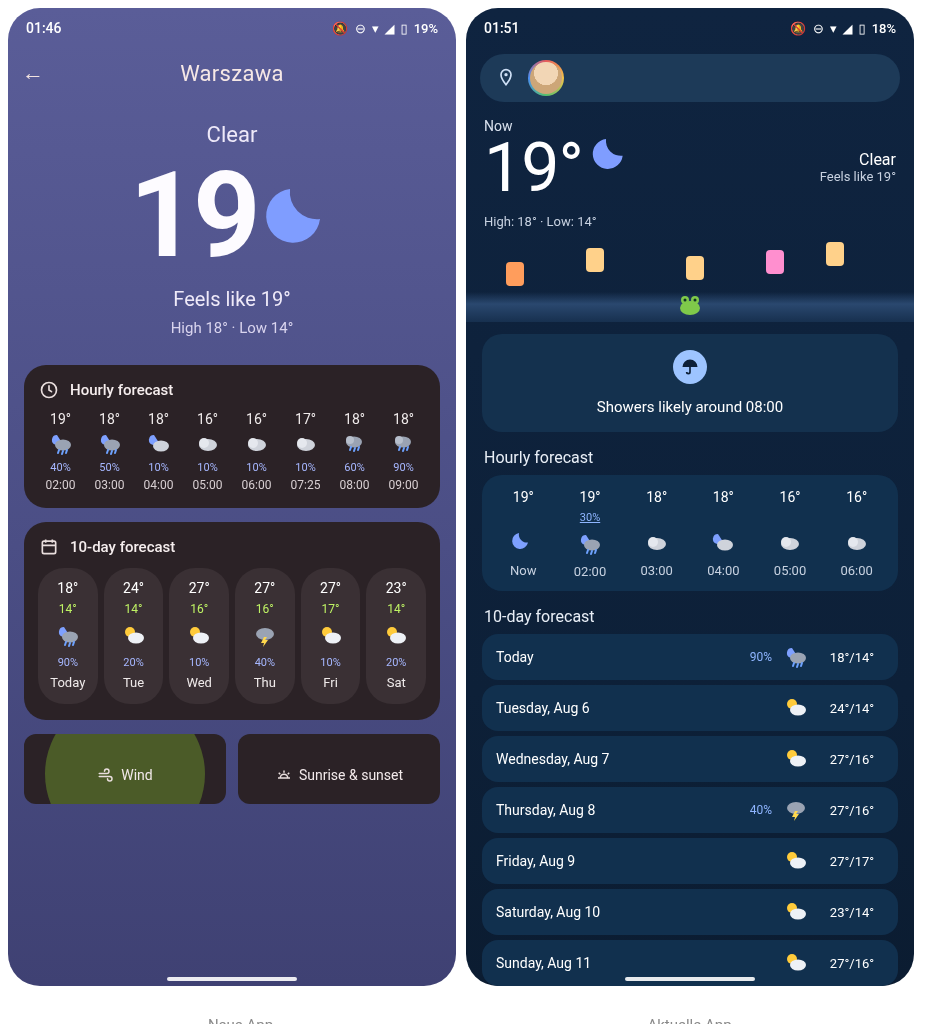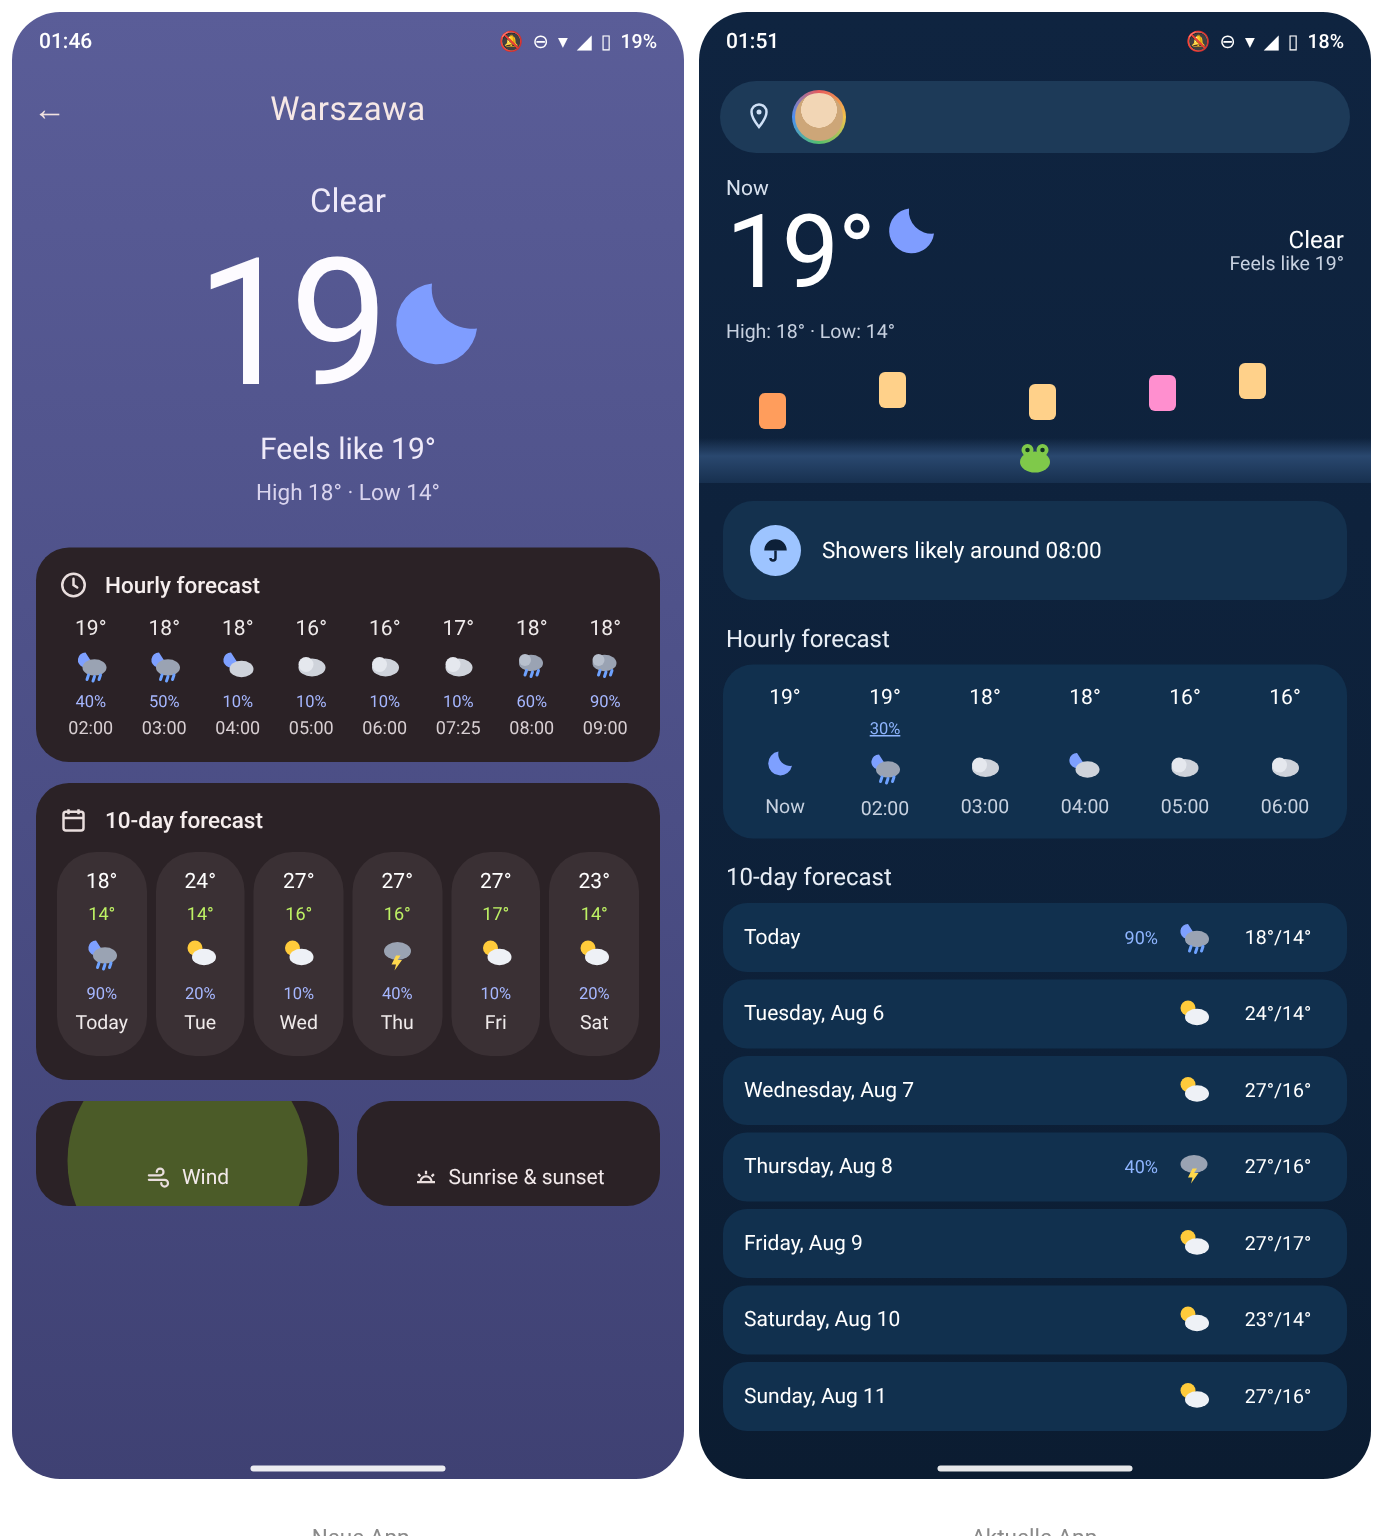--- a/index.html
+++ b/index.html
@@ -13,21 +13,21 @@
   .statusbar .right-icons { display:flex; align-items:center; gap:6px; font-size:13px; }
   .ic { display:inline-flex; align-items:center; justify-content:center; }
 
   .left .headerbar { height:50px; display:flex; align-items:center; position:relative; }
   .left .back { position:absolute; left:14px; font-size:22px; color:#f2e3e0; }
   .left .title { width:100%; text-align:center; font-size:22px; font-weight:400; color:#f6e8e6; letter-spacing:.3px; }
 
   .left .hero { text-align:center; padding:24px 0 14px; }
   .left .hero .cond { font-size:22px; color:#eee9f9; margin-bottom:10px; }
   .left .hero .temp-row { display:flex; align-items:center; justify-content:center; gap:6px; }
-  .left .hero .temp { font-size:118px; font-weight:400; line-height:1; color:#fdfbff; letter-spacing:-4px; }
+  .left .hero .temp { font-size:118px; font-weight:700; line-height:1; color:#fdfbff; letter-spacing:-4px; }
   .left .hero .feels { margin-top:12px; font-size:20px; color:#efeaf9; }
   .left .hero .hilo  { margin-top:8px;  font-size:15px; color:#d9d4ee; }
 
   .card { background:#2b2226; border-radius:22px; margin:14px 16px 0; padding:14px 14px 16px; }
   .card .card-hdr { display:flex; align-items:center; gap:10px; font-size:15px; font-weight:500; color:#f6eeee; margin-bottom:10px; }
   .card .card-hdr .ic { width:22px; height:22px; }
 
   .hourly-row, .daily-row { display:flex; gap:4px; justify-content:space-between; }
   .hour-cell { flex:1 1 0; text-align:center; font-size:13px; color:#efeaea; display:flex; flex-direction:column; align-items:center; gap:4px; }
   .hour-cell .t { font-size:14px; }
@@ -36,21 +36,21 @@
   .hour-cell .time { font-size:12px; color:#d8cfd2; }
 
   .daily-row { gap:6px; }
   .day-cell { flex:1 1 0; background:#3a3034; border-radius:26px; padding:12px 4px 14px; text-align:center; display:flex; flex-direction:column; align-items:center; gap:6px; font-size:13px; color:#efeaea; }
   .day-cell .hi { font-size:14px; color:#fff; }
   .day-cell .lo { font-size:12px; color:#bef264;text-align:center; }
   .day-cell .wx { width:28px; height:28px; display:flex; align-items:center; justify-content:center; }
   .day-cell .pct { font-size:11px; color:#a6b7ff; }
 
   .bottom-cards { display:flex; gap:12px; margin:14px 16px 0; }
-  .mini { flex:1 1 0; background:#2b2226; border-radius:22px; height:70px; display:flex; align-items:flex-end; justify-content:center; padding-bottom:10px; font-size:14px; color:#f2e9ea; gap:8px; position:relative; overflow:hidden; }
+  .mini { flex:1 1 0; background:#2b2226; border-radius:12px; height:70px; display:flex; align-items:flex-end; justify-content:center; padding-bottom:20px; font-size:14px; color:#f2e9ea; gap:8px; position:relative; overflow:hidden; }
   .mini.wind::before { content:""; position:absolute; left:50%; top:-40px; transform:translateX(-50%); width:160px; height:160px; background:#4b5b28; border-radius:50%; }
   .mini .lbl { position:relative; display:flex; align-items:center; gap:6px; }
 
   .home-indicator { position:absolute; bottom:5px; left:50%; transform:translateX(-50%); width:130px; height:4px; border-radius:4px; background:#fff; opacity:.9; }
 
   
   .phone.right { background: linear-gradient(180deg,#0f2440 0%, #0d2038 70%, #0b1c31 100%); }
   .right .searchbar { margin:6px 14px 0; height:48px; background:#1d3a58; border-radius:26px; display:flex; align-items:center; padding:0 8px 0 16px; gap:12px; }
   .right .searchbar .city { font-size:20px; color:#e8eef6; flex:1; }
   .avatar { width:36px; height:36px; border-radius:50%; background: conic-gradient(#e85b5b,#f3c34a,#54c06c,#4b8ff5,#e85b5b); padding:2px; }
@@ -62,21 +62,21 @@
   .right .hero2 .temp { font-size:68px; font-weight:400; line-height:1; letter-spacing:-1px; }
   .right .hero2 .cond-block { position:absolute; right:18px; top:48px; text-align:right; }
   .right .hero2 .cond-block .c { font-size:16px; }
   .right .hero2 .cond-block .f { font-size:13px; color:#c7d1e0; }
   .right .hero2 .hilo { margin-top:12px; font-size:13px; color:#c7d1e0; }
   .sky-deco { position:absolute; left:0; right:0; bottom:0; height:90px; overflow:hidden; }
   .sky-deco::before { content:""; position:absolute; left:0; right:0; bottom:0; height:30px; background:linear-gradient(180deg, rgba(255,255,255,0) 0%, #2a486f 40%, #17304f 100%); }
   .lantern { position:absolute; width:18px; height:24px; border-radius:4px; }
   .frog { position:absolute; bottom:6px; left:50%; transform:translateX(-50%); width:30px; height:26px; }
 
-  .alert { margin:12px 16px 0; background:#14314e; border-radius:20px; padding:16px 18px; display:flex; align-items:center; gap:14px; font-size:15px; }
+  .alert { margin:12px 16px 0; background:#14314e; border-radius:20px; padding:16px 18px; display:flex; align-items:center; gap:14px; font-size:15px;flex-direction:column; }
   .alert .ic { width:34px; height:34px; background:#9dc4ff; border-radius:50%; display:flex; align-items:center; justify-content:center; }
 
   .sec-title { margin:16px 18px 8px; font-size:16px; color:#e8eef6; }
   .hourly2 { margin:0 16px; background:#11304e; border-radius:20px; padding:14px 8px 12px; display:flex; justify-content:space-between; }
   .h2cell { flex:1 1 0; text-align:center; display:flex; flex-direction:column; align-items:center; gap:6px; font-size:14px; }
   .h2cell .pct { font-size:11px; color:#8fb5ff; min-height:12px;text-decoration:underline; }
   .h2cell .wx { width:28px; height:28px; display:flex; align-items:center; justify-content:center; }
   .h2cell .time { font-size:13px; color:#c7d1e0; }
 
   .daylist { margin:4px 16px 0; display:flex; flex-direction:column; gap:5px; }

